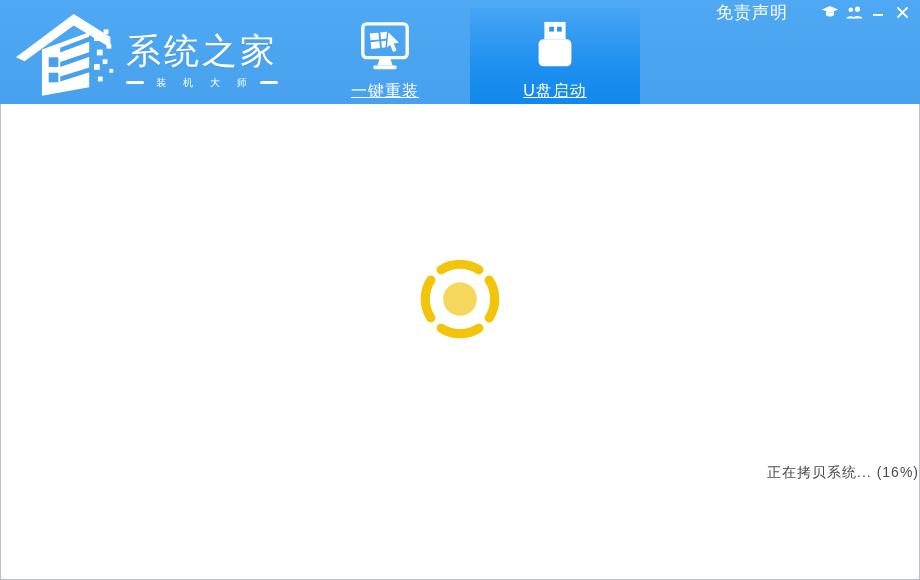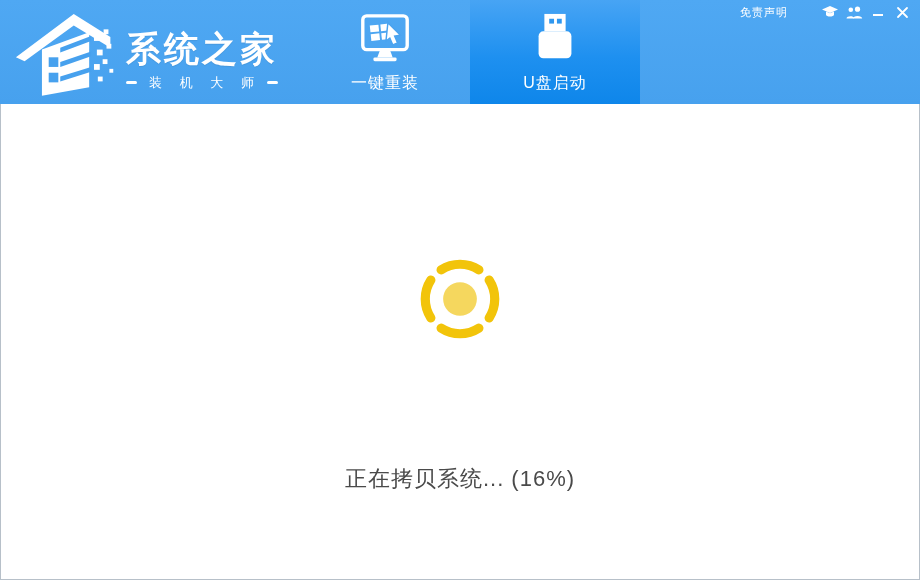--- a/index.html
+++ b/index.html
@@ -23,39 +23,40 @@
     color: #fff;
   }
 
   .brand {
     position: absolute; left: 14px; top: 6px;
     display: flex; align-items: center;
   }
   .brand-logo { width: 106px; height: 92px; }
   .brand-text { margin-left: 6px; display: flex; flex-direction: column; }
   .brand-name {
-    font-size: 35px; font-weight: bold; letter-spacing: 3px;
+    font-size: 35px; font-weight: normal; letter-spacing: 3px;
     line-height: 44px; margin-top: 14px;
     text-shadow: 0 1px 1px rgba(0,0,0,0.08);
   }
   .brand-subtitle {
     display: flex; align-items: center; margin-top: 3px;
   }
   .brand-subtitle .dash {
     flex: 1; height: 3px; background: #fff; border-radius: 2px;
   }
   .brand-subtitle .sub-label {
-    font-size: 13px; letter-spacing: 7px; padding: 0 6px 0 12px;
+    font-size: 10px; letter-spacing: 7px; padding: 0 6px 0 12px;
     white-space: nowrap;
   }
 
   
   .tabs {
-    position: absolute; left: 300px; top: 0; height: 116px;
+    position: absolute; left: 300px; top: 8px; height: 116px;
     display: flex;
+    text-decoration: underline;
   }
   .tab {
     width: 170px; height: 104px;
     display: flex; flex-direction: column;
     align-items: center; justify-content: flex-end;
     padding-bottom: 10px;
     cursor: pointer; color: #fff;
   }
   .tab--active {
     background: linear-gradient(180deg, #47A4F4 0%, #1E90F0 55%, #0E86EA 100%);
@@ -63,21 +64,21 @@
   }
   .tab-icon { height: 58px; display: flex; align-items: center; justify-content: center; margin-bottom: 4px; }
   .tab-label { font-size: 16px; letter-spacing: 1px; }
 
   
   .titlebar-right {
     position: absolute; right: 8px; top: 3px;
     display: flex; align-items: center; height: 18px;
   }
   .disclaimer-link {
-    font-size: 11px; color: #fff; cursor: pointer;
+    font-size: 17px; color: #fff; cursor: pointer;
     margin-right: 28px; letter-spacing: 1px; text-align: right;
   }
   .tb-icon-btn {
     width: 20px; height: 18px;
     display: flex; align-items: center; justify-content: center;
     cursor: pointer; margin-left: 4px;
   }
   .tb-icon-btn svg { display: block; }
 
   
@@ -93,22 +94,22 @@
     position: absolute; left: 50%; top: 149px;
     width: 92px; height: 92px; margin-left: -46px;
   }
   .spinner-arcs {
     transform-origin: 45px 45px;
     animation: spin 1.6s linear infinite;
   }
   @keyframes spin { from { transform: rotate(0deg);} to { transform: rotate(360deg);} }
   .status-text {
     position: absolute; left: 0; top: 360px; width: 100%;
-    text-align: center;
-    font-size: 22px; color: #4A4A4A; letter-spacing: 1px;
+    text-align: right;
+    font-size: 14px; color: #4A4A4A; letter-spacing: 1px;
   }
 </style>
 </head>
 <body>
 
 <div class="window">
 
   <div class="header">
 
     <div class="brand">

